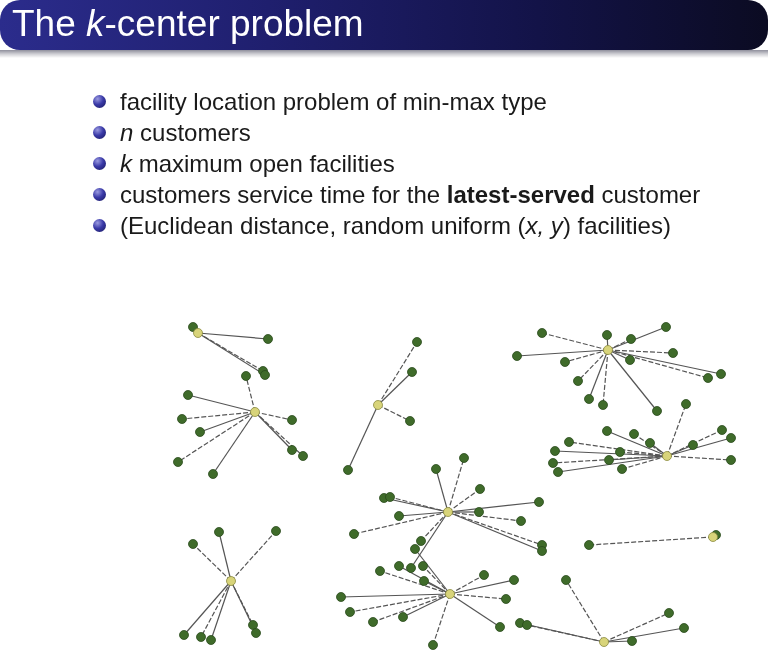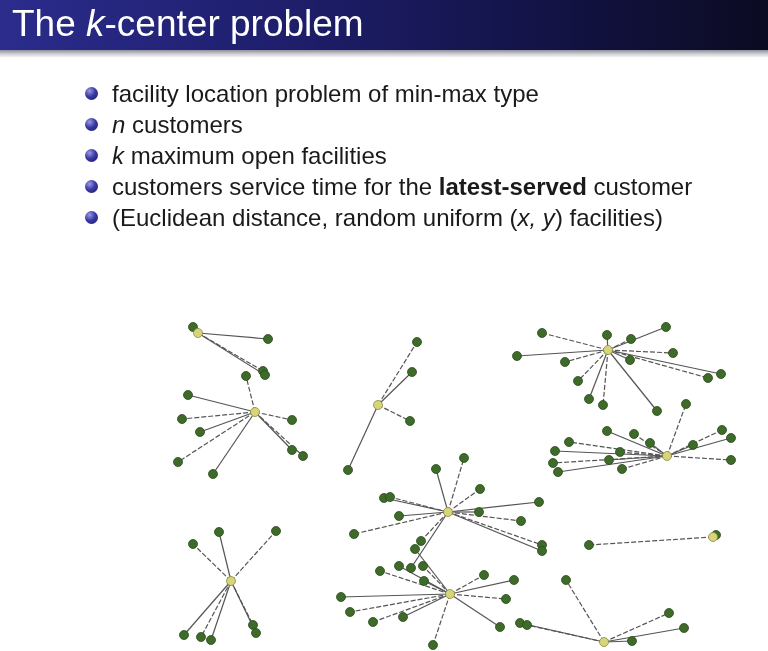--- a/index.html
+++ b/index.html
@@ -1,23 +1,23 @@
 <!DOCTYPE html>
 <html><head>
 <meta charset="utf-8">
 <style>
   html, body { margin:0; padding:0; }
   body { width:768px; height:651px; background:#ffffff; overflow:hidden; position:relative; font-family:"Liberation Sans", sans-serif; }
   .titlebar { position:absolute; left:0; top:0; width:768px; height:50px;
-    background:linear-gradient(to right,#2b2c8c 0%,#1f1f6e 35%,#131348 70%,#0b0b22 100%); }
+    background:linear-gradient(to right,#2b2c8c 0%,#1f1f6e 35%,#131348 70%,#0b0b22 100%);border-radius:20px; }
   .titlebar-shadow { position:absolute; left:0; top:50px; width:768px; height:8px;
     background:linear-gradient(to bottom,#8f8f9c 0%,#cfcfd4 50%,#ffffff 100%); }
   .title { position:absolute; left:12px; top:3px; color:#ffffff; font-size:37px; line-height:42px; white-space:nowrap; }
   .title i { font-style:italic; }
-  .bullets { position:absolute; left:78px; top:74px; margin:4px; padding:0; list-style:none; }
+  .bullets { position:absolute; left:78px; top:74px; margin:12px; padding:0; list-style:none; }
   .bullets li { position:relative; padding-left:30px; height:31px; font-size:24px; line-height:31px; color:#1a1a1a; white-space:nowrap; }
   .bullet-dot { position:absolute; left:3px; top:9px; width:13px; height:13px; border-radius:50%;
     background:radial-gradient(circle at 35% 30%,#9a9ae0 0%,#3a3aa8 45%,#16165a 100%); }
   .bullets i { font-style:italic; }
   .bullets b { font-weight:bold; }
   .diagram { position:absolute; left:0; top:0; width:768px; height:651px; }
 </style>
 </head>
 <body>
 

